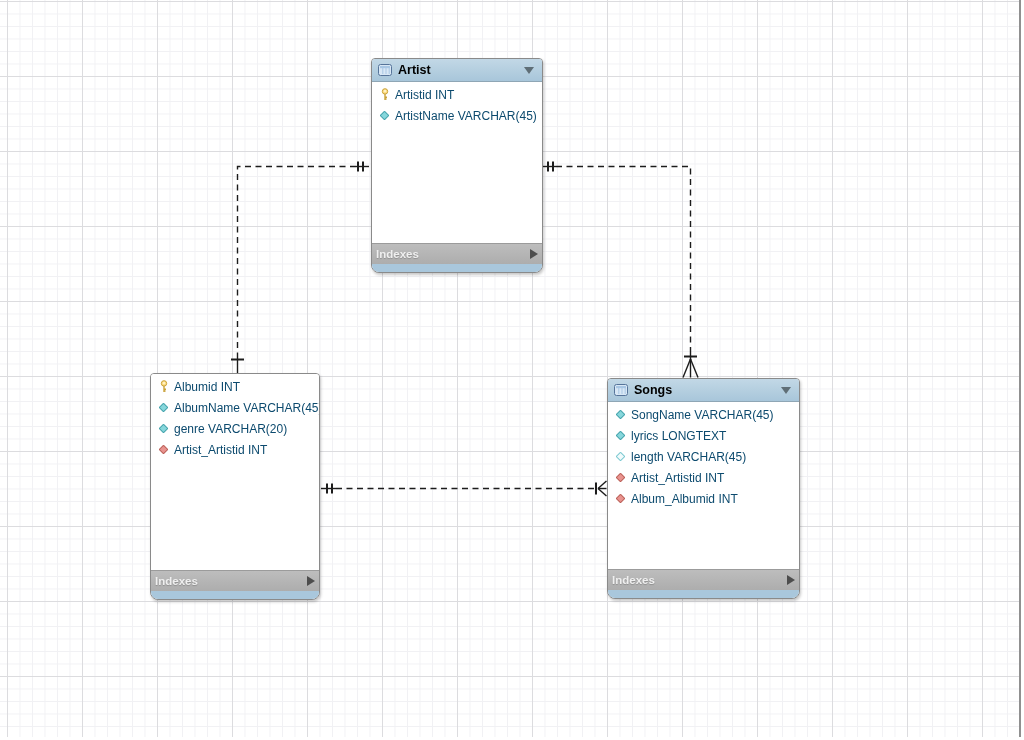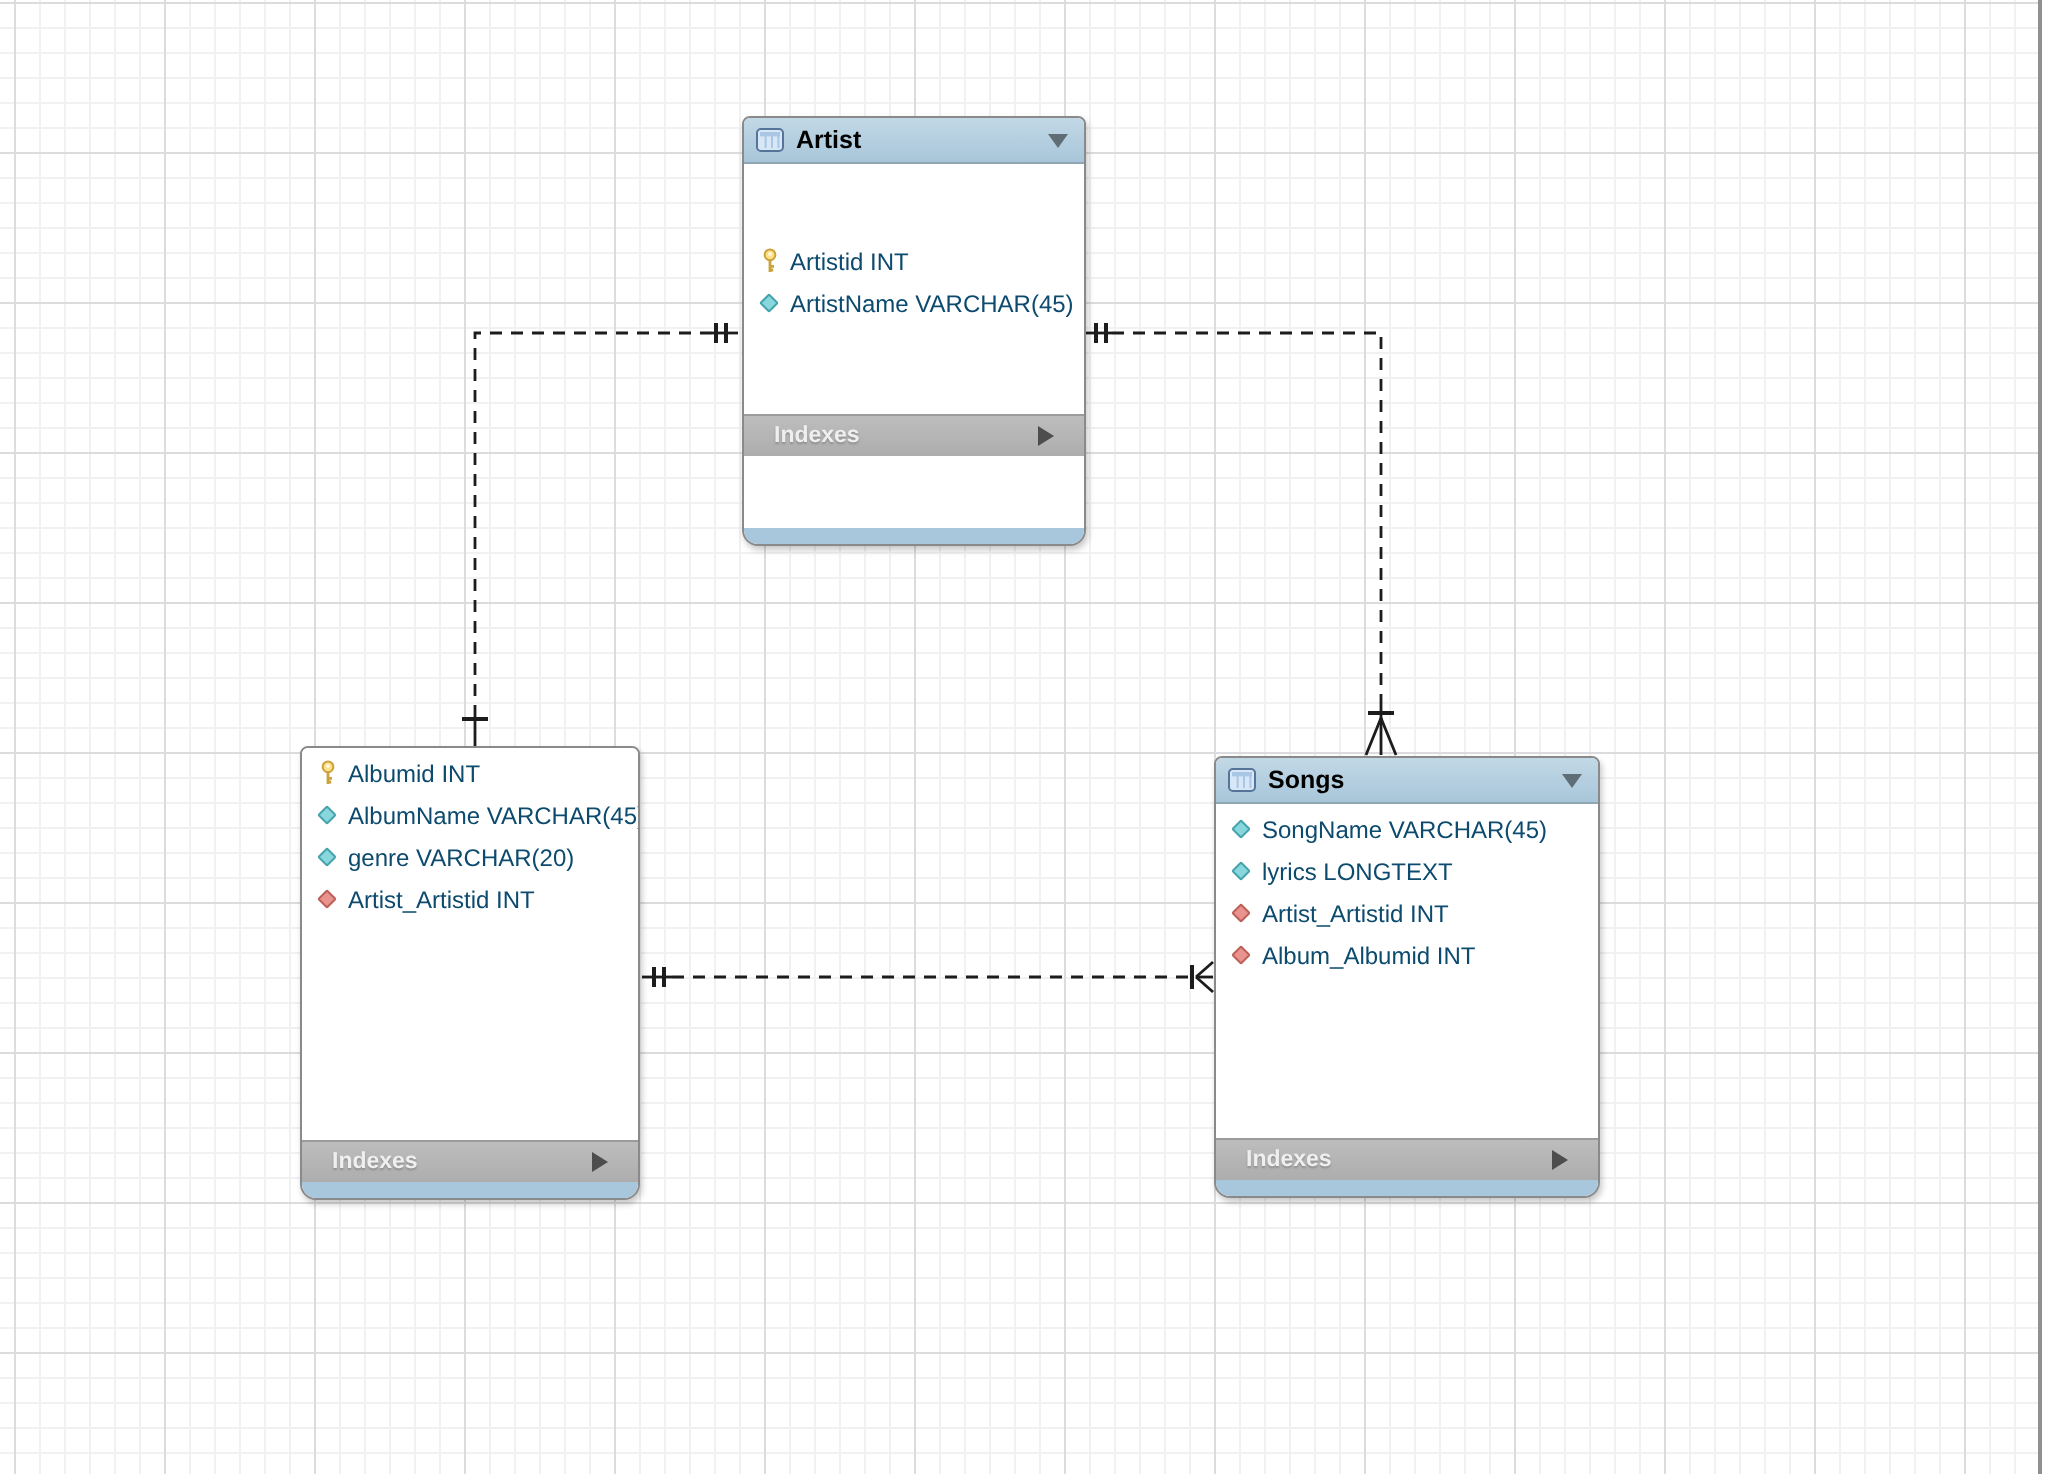--- a/index.html
+++ b/index.html
@@ -26,21 +26,21 @@
     background:#909090;
   }
   
   .table{
     position:absolute;display:flex;flex-direction:column;
     border:1px solid #8a8a8a;border-radius:4px 4px 8px 8px;
     overflow:hidden;background:#ffffff;
     box-shadow:1px 2px 3px rgba(0,0,0,.22);
     box-sizing:border-box;
   }
-  .t-artist{left:371px;top:58px;width:172px;height:215px;gap:36px;}
+  .t-artist{left:371px;top:58px;width:172px;height:215px;}
   .t-album {left:150px;top:373px;width:170px;height:227px;}
   .t-songs {left:607px;top:378px;width:193px;height:221px;}
   .thead{
     flex:0 0 22px;display:flex;align-items:center;
     background:linear-gradient(#c2d8e6,#a8c6da);
     border-bottom:1px solid #8fa6b5;
     padding:0 6px;gap:6px;
   }
   .thead .title{font-size:12.5px;font-weight:bold;color:#000;flex:1 1 auto;}
   .tri-down{
@@ -51,21 +51,21 @@
   .row{display:flex;align-items:center;height:21px;padding-left:7px;gap:5px;}
   .row .lbl{font-size:12px;color:#0c4a6e;white-space:nowrap;}
   .ic{flex:0 0 11px;width:11px;display:flex;justify-content:center;align-items:center;}
   .diamond{width:7px;height:7px;transform:rotate(45deg);border-radius:1px;
     background:#87d7dc;border:1px solid #44a3ac;box-sizing:border-box;}
   .diamond.hollow{background:#f2fbfc;border-color:#7cc9d1;}
   .diamond.red{background:#e9938f;border-color:#bb5f57;}
   .tindexes{
     flex:0 0 20px;display:flex;align-items:center;
     background:linear-gradient(#bdbdbd,#adadad);
-    border-top:1px solid #9b9b9b;padding:0 15px;
+    border-top:1px solid #9b9b9b;padding:0 4px;
   }
   .tindexes .ilabel{font-size:11.5px;font-weight:bold;color:#efefef;flex:1 1 auto;
     text-shadow:0 1px 1px rgba(120,120,120,.6);}
   .tri-right{
     width:0;height:0;border-top:5px solid transparent;border-bottom:5px solid transparent;
     border-left:8px solid #4d4d4d;cursor:pointer;
   }
   .tfooter{flex:0 0 8px;background:#a9c7dc;}
   
   .rel-layer{position:absolute;left:0;top:0;width:1024px;height:740px;pointer-events:none;}
@@ -203,20 +203,26 @@
       <span class="lbl">SongName VARCHAR(45)</span>
     </div>
     <div class="row">
       <span class="ic">
           <span class="diamond"></span>
         </span>
       <span class="lbl">lyrics LONGTEXT</span>
     </div>
     <div class="row">
       <span class="ic">
+          <span class="diamond hollow"></span>
+        </span>
+      <span class="lbl">length VARCHAR(45)</span>
+    </div>
+    <div class="row">
+      <span class="ic">
           <span class="diamond red"></span>
         </span>
       <span class="lbl">Artist_Artistid INT</span>
     </div>
     <div class="row">
       <span class="ic">
           <span class="diamond red"></span>
         </span>
       <span class="lbl">Album_Albumid INT</span>
     </div>

